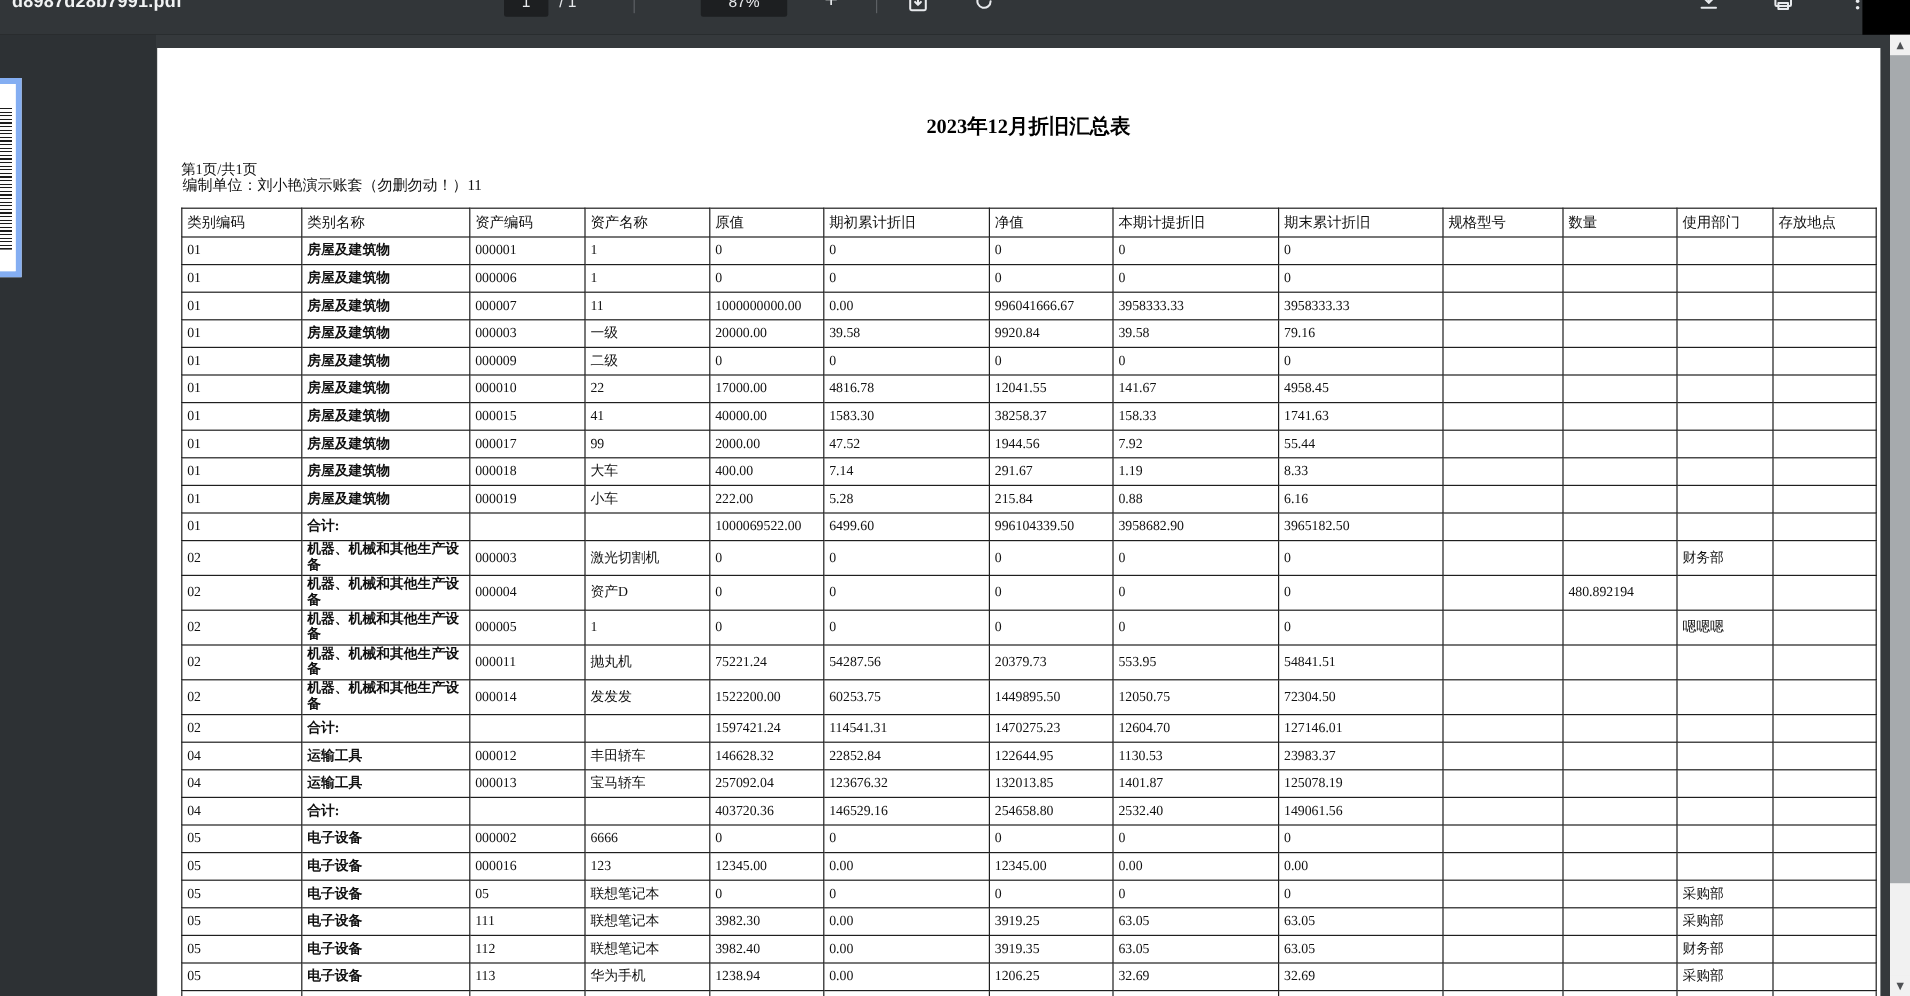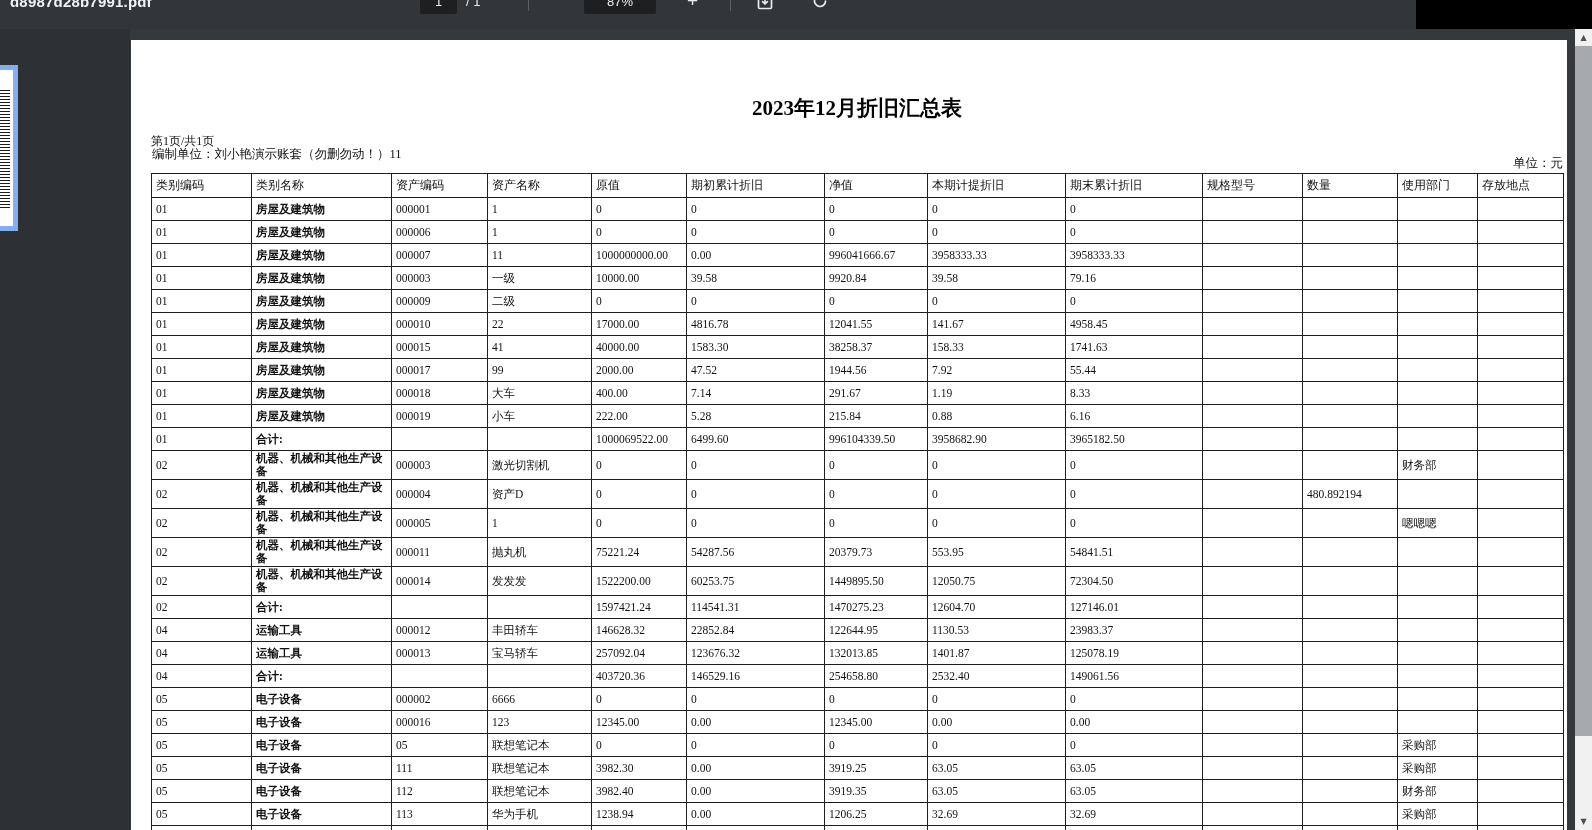--- a/index.html
+++ b/index.html
@@ -4,21 +4,21 @@
 <style>
   :root{
     --toolbar-bg:#323639; --sidebar-bg:#2d3134; --viewer-bg:#35393c;
     --thumb-border:#84aef2; --sb-thumb:#a6aaad; --sb-btn:#f1f1f1; --line:#1f1f1f;
   }
   *{margin:0;padding:0;box-sizing:border-box;}
   html,body{width:1592px;height:830px;overflow:hidden;background:#000;}
   body{position:relative;font-family:"Liberation Sans","DejaVu Sans",sans-serif;}
 
   
-  .toolbar{position:absolute;left:0;top:0;width:1416px;height:29px;background:var(--toolbar-bg);overflow:hidden;z-index:30;}
+  .toolbar{position:absolute;left:0;top:0;width:1552px;height:29px;background:var(--toolbar-bg);overflow:hidden;z-index:30;}
   .toolbar-inner{position:absolute;left:0;top:-27px;width:100%;height:56px;}
   .toolbar-inner>*{position:absolute;top:50%;transform:translateY(-50%);}
   .filename{left:10px;color:#f1f3f4;font-size:15px;font-weight:bold;letter-spacing:.2px;}
   .tb-box{background:#1d1f21;border-radius:2px;color:#e8eaed;font-size:13px;display:flex;align-items:center;justify-content:center;height:26px;}
   .page-box{left:420px;width:37px;}
   .page-total{left:466px;color:#e8eaed;font-size:13px;}
   .tb-sep{width:1px;height:20px;background:#5c6064;}
   .sep1{left:528px;} .sep2{left:730px;}
   .zoom-box{left:584px;width:72px;}
   .zoom-in{left:687px;color:#e8eaed;font-size:19px;font-weight:400;cursor:default;}
@@ -31,21 +31,21 @@
   .sidebar{position:absolute;left:0;top:29px;width:130px;height:801px;background:var(--sidebar-bg);overflow:hidden;z-index:10;}
   .thumb-sel{position:absolute;left:-34px;top:36px;width:52px;height:166px;border:5px solid var(--thumb-border);background:#fff;}
   .thumb-page{position:absolute;inset:0;background:#fff;}
   .thumb-stripes{position:absolute;left:3px;right:3px;top:20px;height:118px;
     background:repeating-linear-gradient(to bottom,#1b1b1b 0 1px,#fdfdfd 1px 3px);}
 
   
   .viewer{position:absolute;left:130px;top:29px;width:1445px;height:801px;background:var(--viewer-bg);overflow:hidden;}
   .page{position:absolute;left:1px;top:11px;width:1436px;height:1400px;background:#fff;color:#111;
         font-family:"Liberation Serif","DejaVu Serif",serif;}
-  .doc-title{position:absolute;top:54px;left:20px;width:1412px;text-align:center;font-size:21px;font-weight:bold;color:#000;}
+  .doc-title{position:absolute;top:54px;left:20px;width:1412px;text-align:center;font-size:17px;font-weight:bold;color:#000;}
   .meta-left{position:absolute;top:106px;left:21px;font-size:12.5px;}
   .meta-r1{position:absolute;top:93px;left:20px;width:1412px;font-size:12px;}
   .meta-r2{position:absolute;top:115px;left:20px;width:1412px;text-align:right;font-size:12.5px;}
 
   
   table.dep{position:absolute;left:20px;top:133px;width:1412px;border-collapse:collapse;table-layout:fixed;}
   table.dep th,table.dep td{border:1px solid var(--line);font-weight:normal;font-size:11.5px;
      padding:1px 4px;vertical-align:middle;overflow:hidden;line-height:13px;}
   table.dep th{text-align:left;height:24px;font-size:12px;}
   table.dep td{text-align:left;height:23px;white-space:nowrap;}
@@ -117,21 +117,20 @@
       <div class="thumb-stripes"></div>
     </div>
   </div>
 </div>
 
 <div class="viewer">
   <div class="page">
     <div class="doc-title">2023年12月折旧汇总表</div>
     <div class="meta-left">编制单位：刘小艳演示账套（勿删勿动！）11</div>
     <div class="meta-r1">第1页/共1页</div>
-    <div class="meta-r2">单位：元</div>
     <table class="dep">
       <colgroup>
         <col class="c0">
           <col class="c1">
           <col class="c2">
           <col class="c3">
           <col class="c4">
         <col class="c5">
           <col class="c6">
           <col class="c7">
@@ -202,21 +201,21 @@
             <td></td>
             <td></td>
             <td></td>
             <td></td>
           </tr>
           <tr>
             <td>01</td>
             <td class="wrap">房屋及建筑物</td>
             <td>000003</td>
             <td>一级</td>
-            <td>10000.00</td>
+            <td>20000.00</td>
             <td>39.58</td>
             <td>9920.84</td>
             <td>39.58</td>
             <td>79.16</td>
             <td></td>
             <td></td>
             <td></td>
             <td></td>
           </tr>
           <tr>

